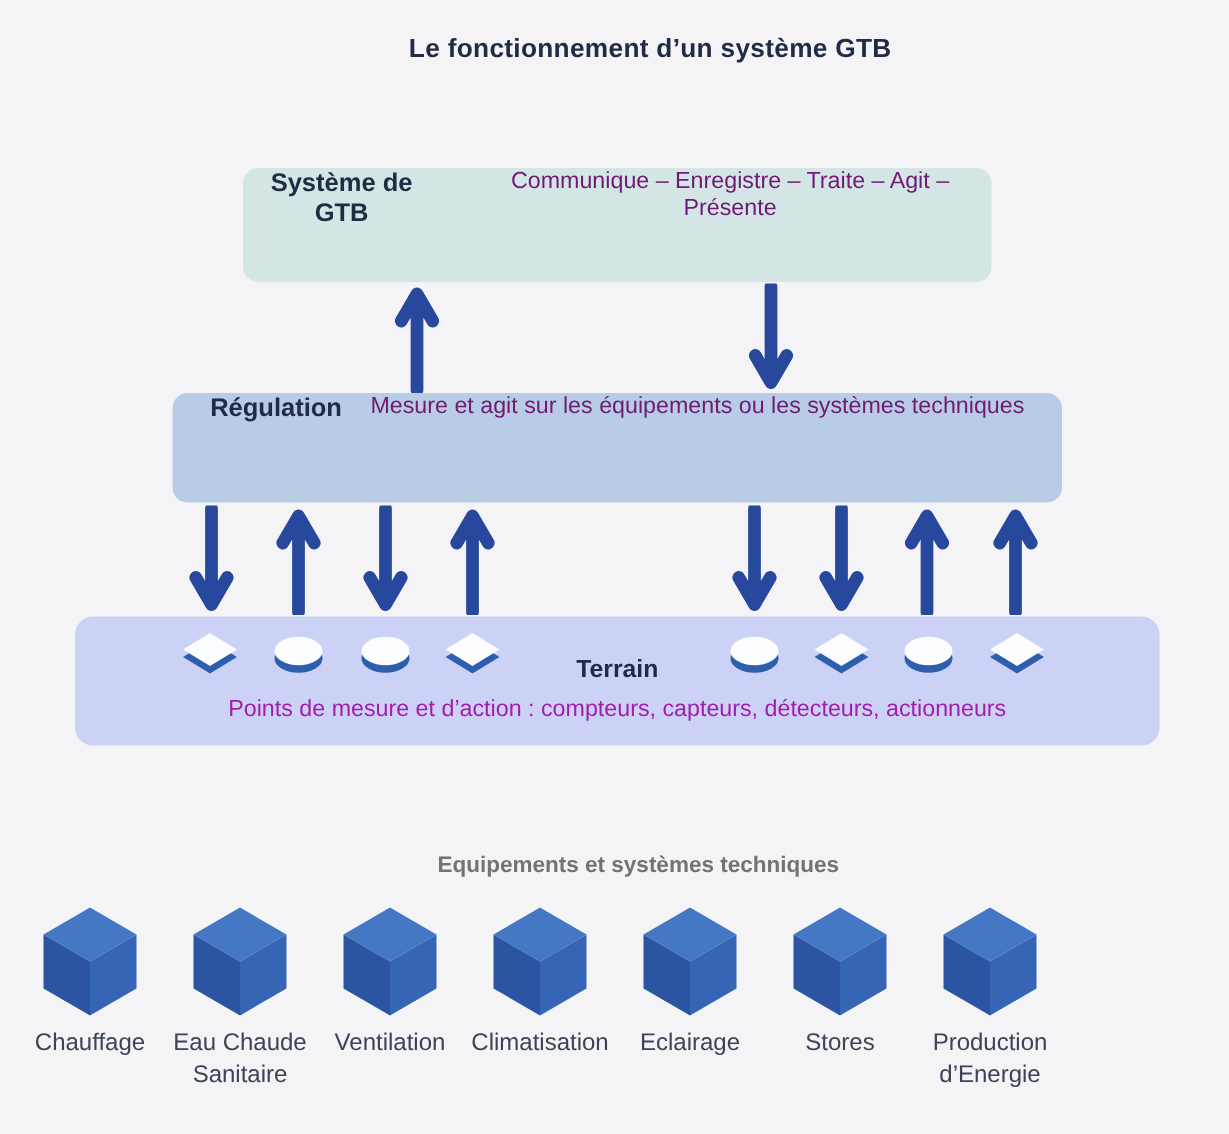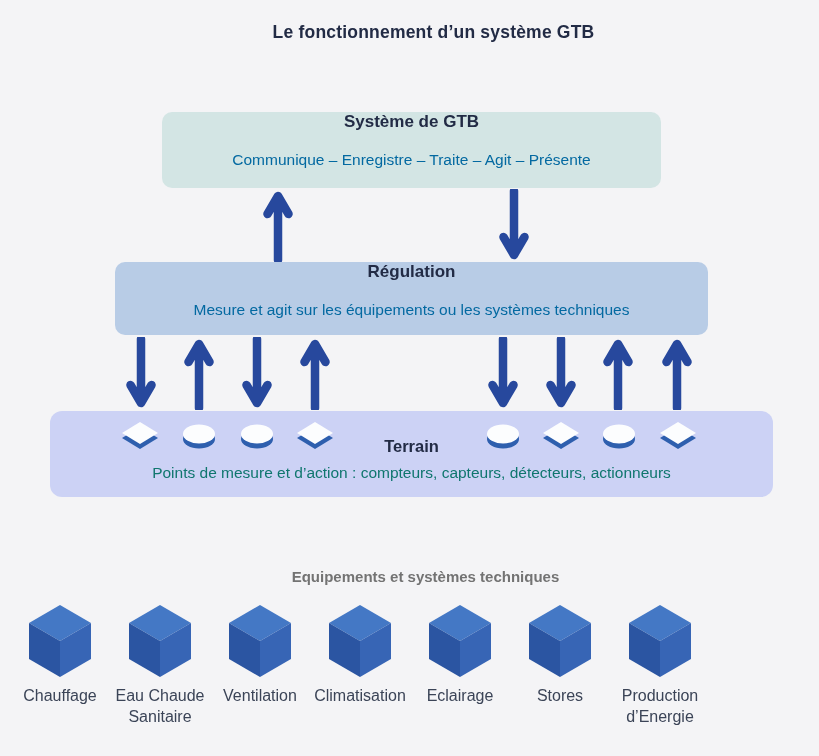--- a/index.html
+++ b/index.html
@@ -8,33 +8,33 @@
   #canvas { position: relative; width: 819px; height: 756px; background: #f4f4f6; overflow: hidden; }
 
   .page-title {
     position: absolute; top: 22px; left: 0; width: 819px;
     text-align: center; font-size: 17.5px; font-weight: bold; color: #222b45;
     letter-spacing: .2px;
     margin-left: 24px;
   }
 
   .box { position: absolute; border-radius: 10px; text-align: center;
-         display: flex; flex-direction: column; gap: 19px; }
+         display: flex; justify-content: center; gap: 19px; }
   .box-title { font-size: 17px; font-weight: bold; color: #222b45; }
-  .box-sub   { font-size: 15.5px; color: #0369a1; }
+  .box-sub   { font-size: 15.5px; color: #701a75; }
 
   .gtb-box        { left: 162px; top: 112px; width: 499px; height: 76px; background: #d3e5e4; }
   .regulation-box { left: 115px; top: 262px; width: 593px; height: 73px; background: #b8cce6; }
 
   .terrain-box { left: 50px; top: 411px; width: 723px; height: 86px;
                  background: #ccd2f5; border-radius: 12px; display: block; }
   .terrain-title { position: absolute; top: 26px; left: 0; width: 100%;
                    font-size: 16.5px; font-weight: bold; color: #222b45; text-align: center; }
   .terrain-sub { position: absolute; top: 53px; left: 0; width: 100%;
-                 font-size: 15.5px; color: #0f766e; text-align: center; }
+                 font-size: 15.5px; color: #a21caf; text-align: center; }
   .t-icon { position: absolute; top: 10px; width: 38px; height: 30px; }
 
   .arrow { position: absolute; width: 30px; height: 73px; }
   .arrow.down { transform: scaleY(-1); }
 
   .equip-heading { position: absolute; top: 568px; left: 0; width: 819px;
                    text-align: center; font-size: 15px; font-weight: bold; color: #737373; margin-left: 16px; }
   .equip-row { position: absolute; left: 10px; top: 604px; width: 800px; display: flex; }
   .equip-item { width: 100px; display: flex; flex-direction: column; align-items: center; }
   .cube { width: 64px; height: 74px; }

